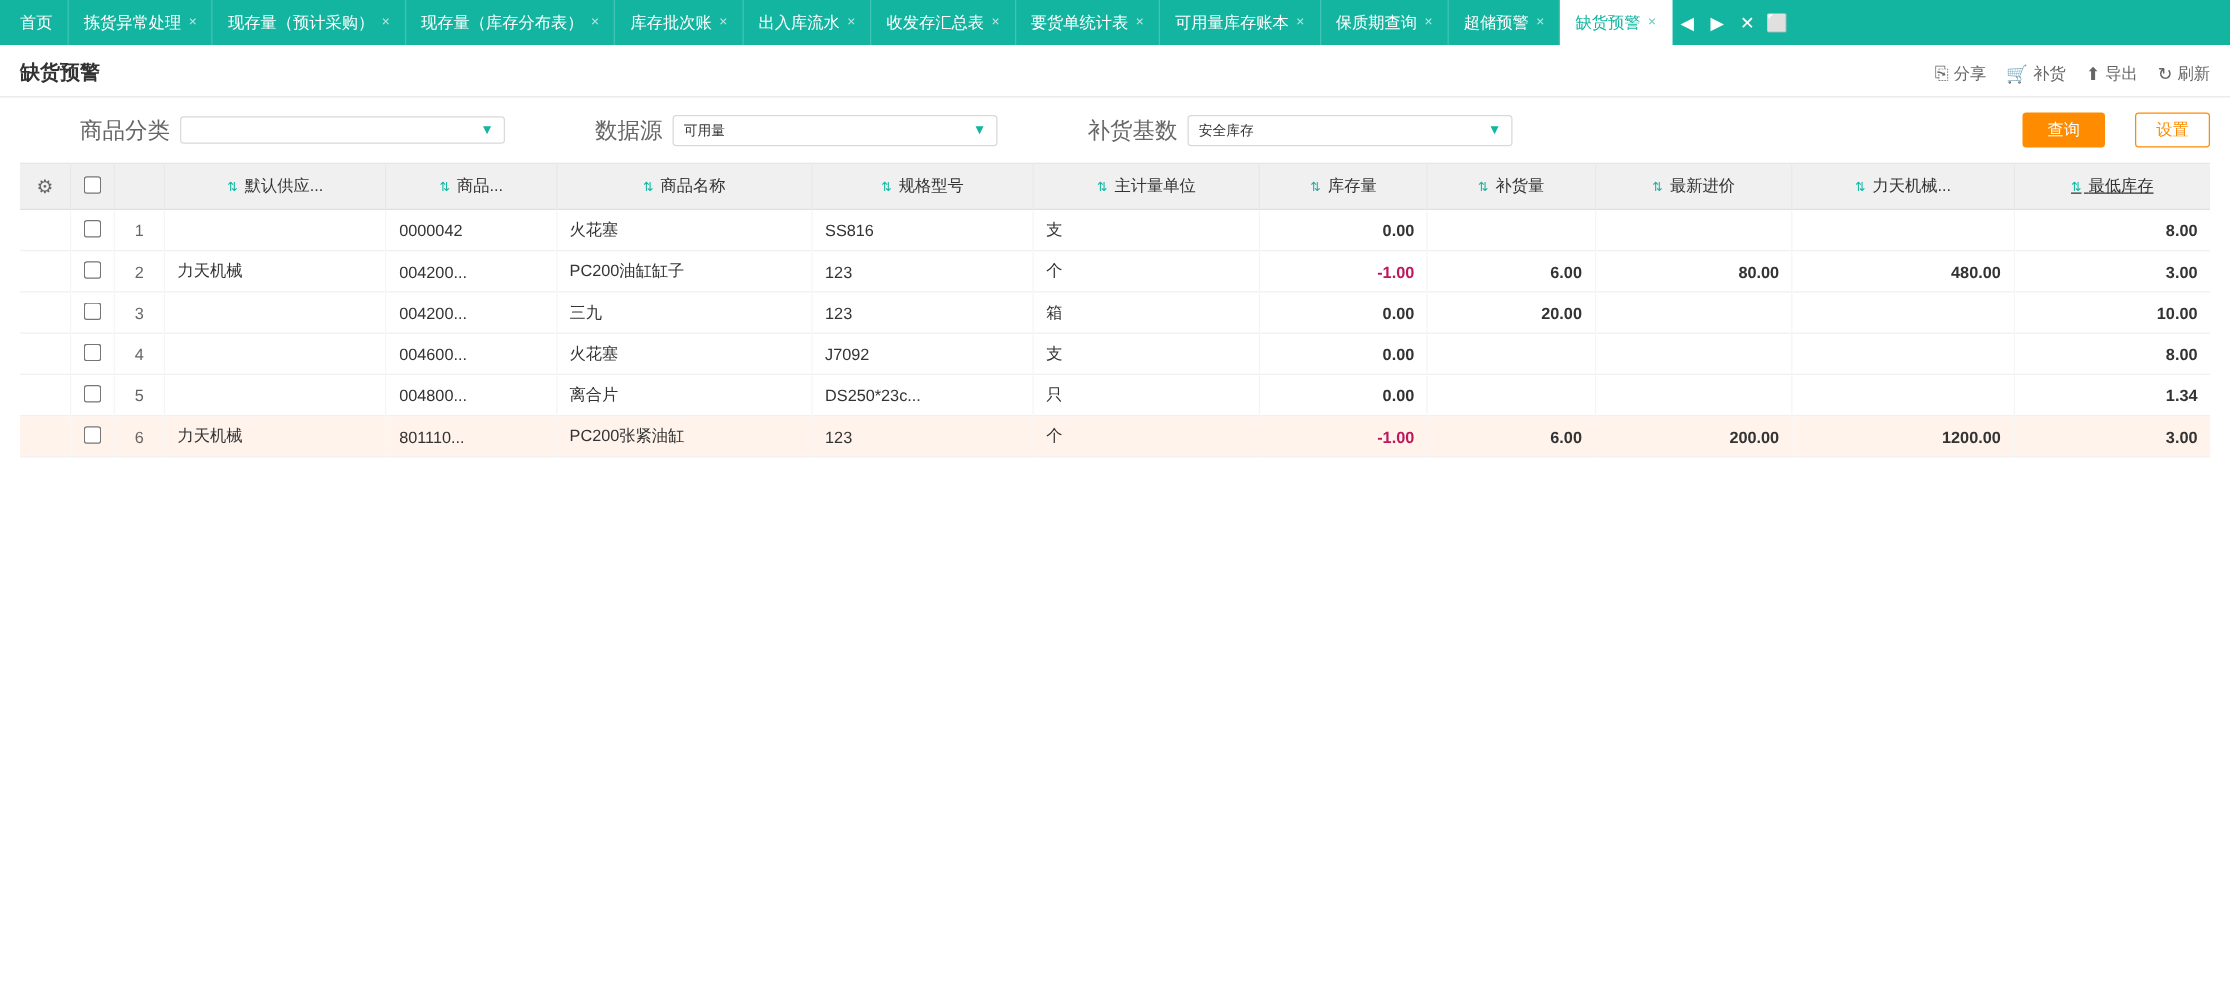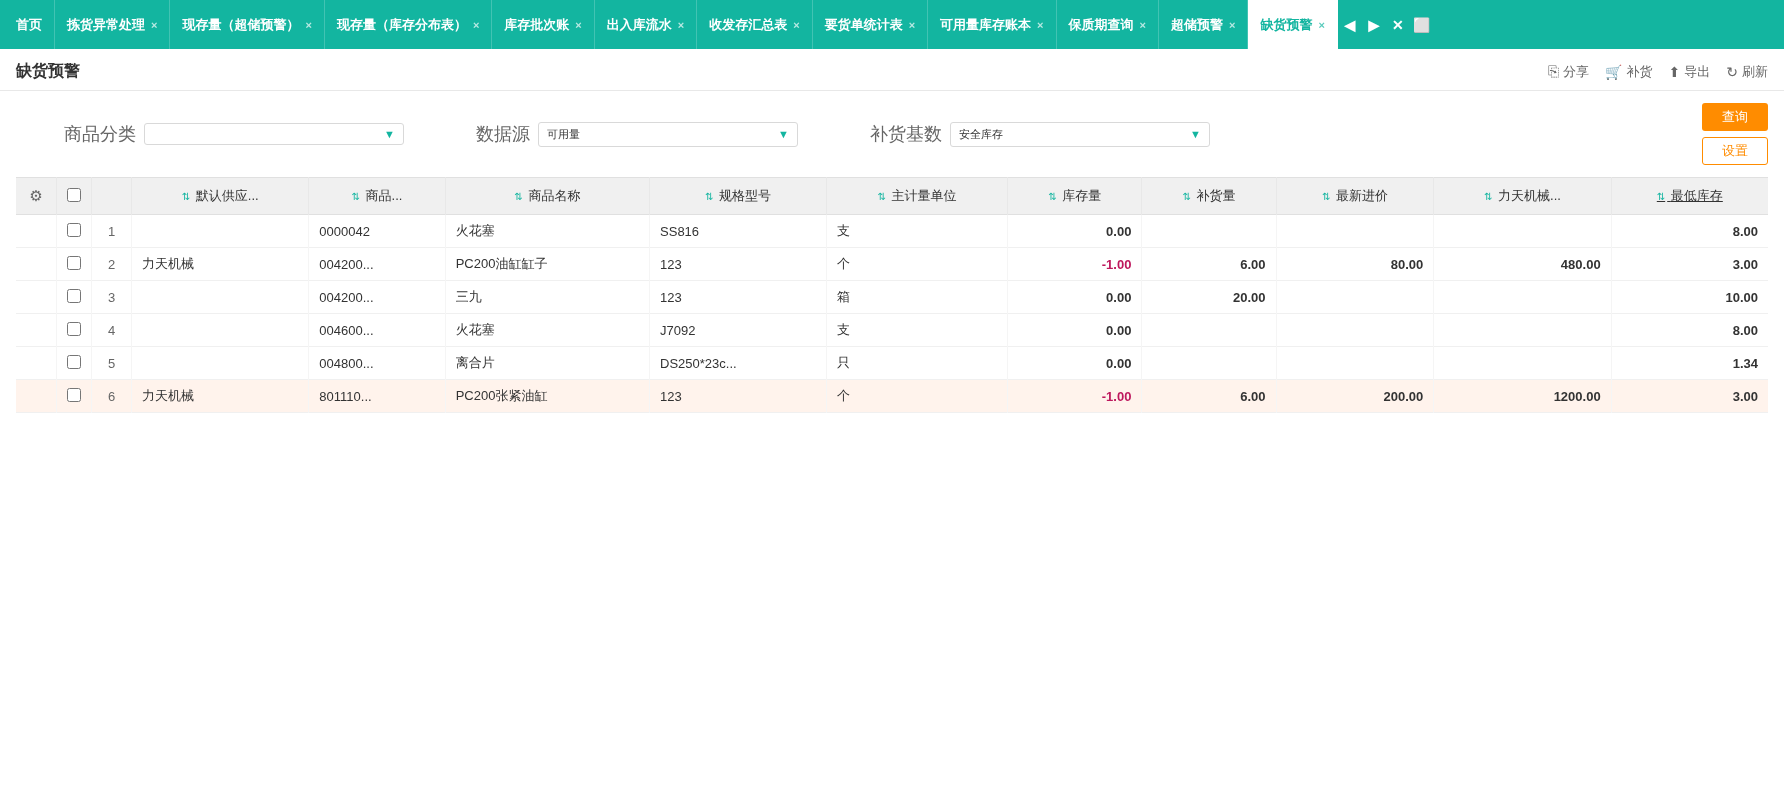--- a/index.html
+++ b/index.html
@@ -3,24 +3,23 @@
   <meta charset="utf-8">
   <style>
     * { box-sizing: border-box; margin: 0; padding: 0; }
     body { font-family: 'Microsoft YaHei', Arial, sans-serif; font-size: 13px; background: #f5f5f5; color: #333; overflow: hidden; }
 
     
     .tab-bar {
       display: flex;
       align-items: center;
       background: #13b5a0;
-      height: 49px;
+      height: 36px;
       padding: 0 4px;
       overflow: hidden;
-      font-weight: bold;
     }
     .tab-item {
       display: flex;
       align-items: center;
       padding: 0 12px;
       height: 100%;
       color: #fff;
       white-space: nowrap;
       cursor: pointer;
       font-size: 13px;
@@ -110,22 +109,21 @@
       cursor: pointer;
       background: #fff;
       justify-content: space-between;
     }
     .filter-select-wide { min-width: 260px; }
     .filter-select-value { color: #333; font-size: 11px; }
     .filter-select-arrow { color: #13b5a0; font-size: 11px; margin-left: 8px; }
     .filter-actions {
       margin-left: auto;
       display: flex;
-      flex-direction: column;
-      gap: 6px;
+      gap: 24px;
     }
     .btn-query {
       background: #ff8c00;
       color: #fff;
       border: none;
       border-radius: 3px;
       padding: 5px 20px;
       cursor: pointer;
       font-size: 13px;
     }
@@ -205,21 +203,21 @@
 
 <div class="tab-bar">
   <div class="tab-item">
     <span>首页</span>
   </div>
   <div class="tab-item">
     <span>拣货异常处理</span>
     <span class="close-btn">×</span>
   </div>
   <div class="tab-item">
-    <span>现存量（超储预警）</span>
+    <span>现存量（预计采购）</span>
     <span class="close-btn">×</span>
   </div>
   <div class="tab-item">
     <span>现存量（库存分布表）</span>
     <span class="close-btn">×</span>
   </div>
   <div class="tab-item">
     <span>库存批次账</span>
     <span class="close-btn">×</span>
   </div>

